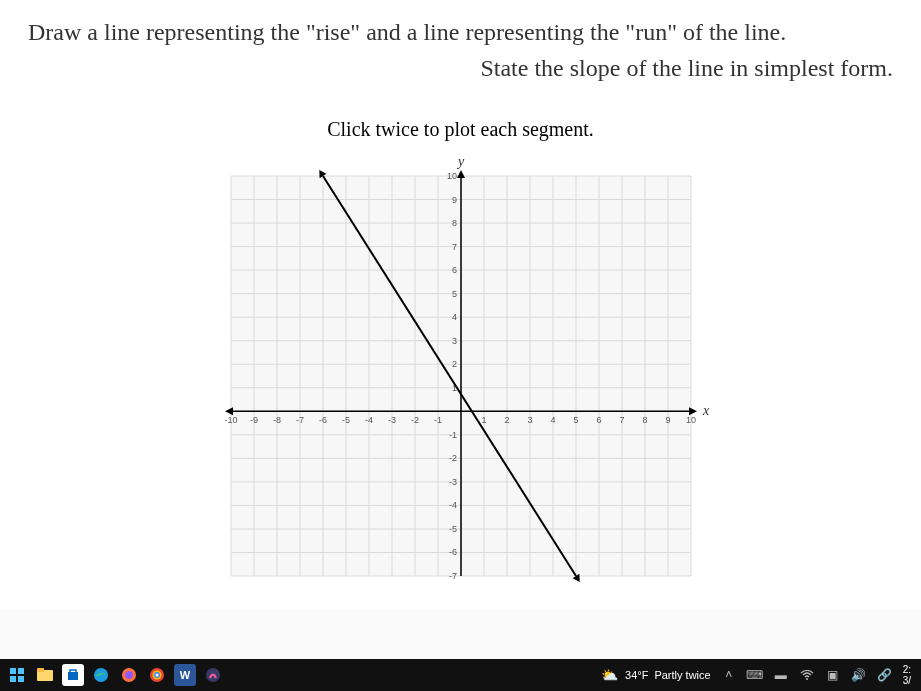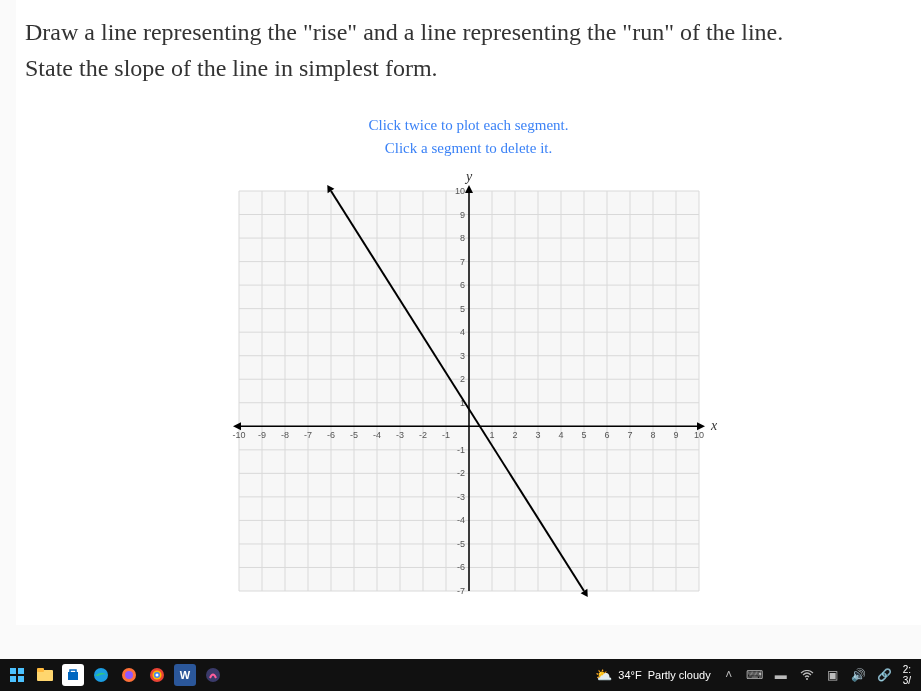--- a/index.html
+++ b/index.html
@@ -5,36 +5,35 @@
     * { margin: 0; padding: 0; box-sizing: border-box; }
     body {
       font-family: Georgia, 'Times New Roman', serif;
       background: #fafafa;
       width: 921px;
       height: 691px;
       overflow: hidden;
       position: relative;
     }
     .content-area {
-      padding: 14px 9px;
+      padding: 14px 28px;
       background: #fff;
-      margin-left: 16px;
     }
     .question-text {
       font-size: 24px;
       color: #333;
       line-height: 1.5;
       font-family: Georgia, serif;
     }
-    .question-text .line2 { display: block; }
+    .question-text .line2 { display: block; text-align: right; }
     .instructions {
       text-align: center;
       margin-top: 28px;
-      font-size: 15px;
-      color: #3b82f6;
+      font-size: 20px;
+      color: #000000;
       font-family: Georgia, serif;
       line-height: 1.5;
     }
     .instructions .line2 { display: block; }
     .chart-wrap {
       display: flex;
       justify-content: center;
       margin-top: 12px;
     }
     .chart {
@@ -74,21 +73,20 @@
 <body>
 
 <div class="content-area">
   <div class="question-text">
     <span>Draw a line representing the "rise" and a line representing the "run" of the line.</span>
     <span class="line2">State the slope of the line in simplest form.</span>
   </div>
 
   <div class="instructions">
     <span>Click twice to plot each segment.</span>
-    <span class="line2">Click a segment to delete it.</span>
   </div>
 
   <div class="chart-wrap">
     <div class="chart">
       <svg id="plane-svg" width="500" height="440" viewBox="0 0 500 440">
           <rect x="20" y="20" width="460" height="400" fill="#f7f7f7"></rect>
           <line x1="20" y1="420" x2="20" y2="20" stroke="#d9d9d9" stroke-width="1"></line>
           <line x1="43" y1="420" x2="43" y2="20" stroke="#d9d9d9" stroke-width="1"></line>
           <line x1="66" y1="420" x2="66" y2="20" stroke="#d9d9d9" stroke-width="1"></line>
           <line x1="89" y1="420" x2="89" y2="20" stroke="#d9d9d9" stroke-width="1"></line>
@@ -226,21 +224,21 @@
       <svg width="16" height="16" viewBox="0 0 16 16">
           <circle cx="8" cy="8" r="7" fill="#3a3a6a"></circle>
           <path d="M5 11 Q8 4 11 11" fill="none" stroke="#ff5e9c" stroke-width="2"></path>
         </svg>
     </div>
   </div>
   <div class="right-group">
     <div class="weather">
       <span class="weather-icon">⛅</span>
       <span>34°F</span>
-      <span>Partly cloudy</span>
+      <span>Partly twice</span>
     </div>
     <div class="tray-icon">˄</div>
     <div class="tray-icon">⌨</div>
     <div class="tray-icon">▬</div>
     <div class="tray-icon">
       <svg width="14" height="10" viewBox="0 0 14 10">
           <path d="M1 3 Q7 -2 13 3 M3 5 Q7 1 11 5 M5 7 Q7 5 9 7" fill="none" stroke="#bbb" stroke-width="1.2"></path>
           <circle cx="7" cy="9" r="1" fill="#bbb"></circle>
         </svg>
     </div>

